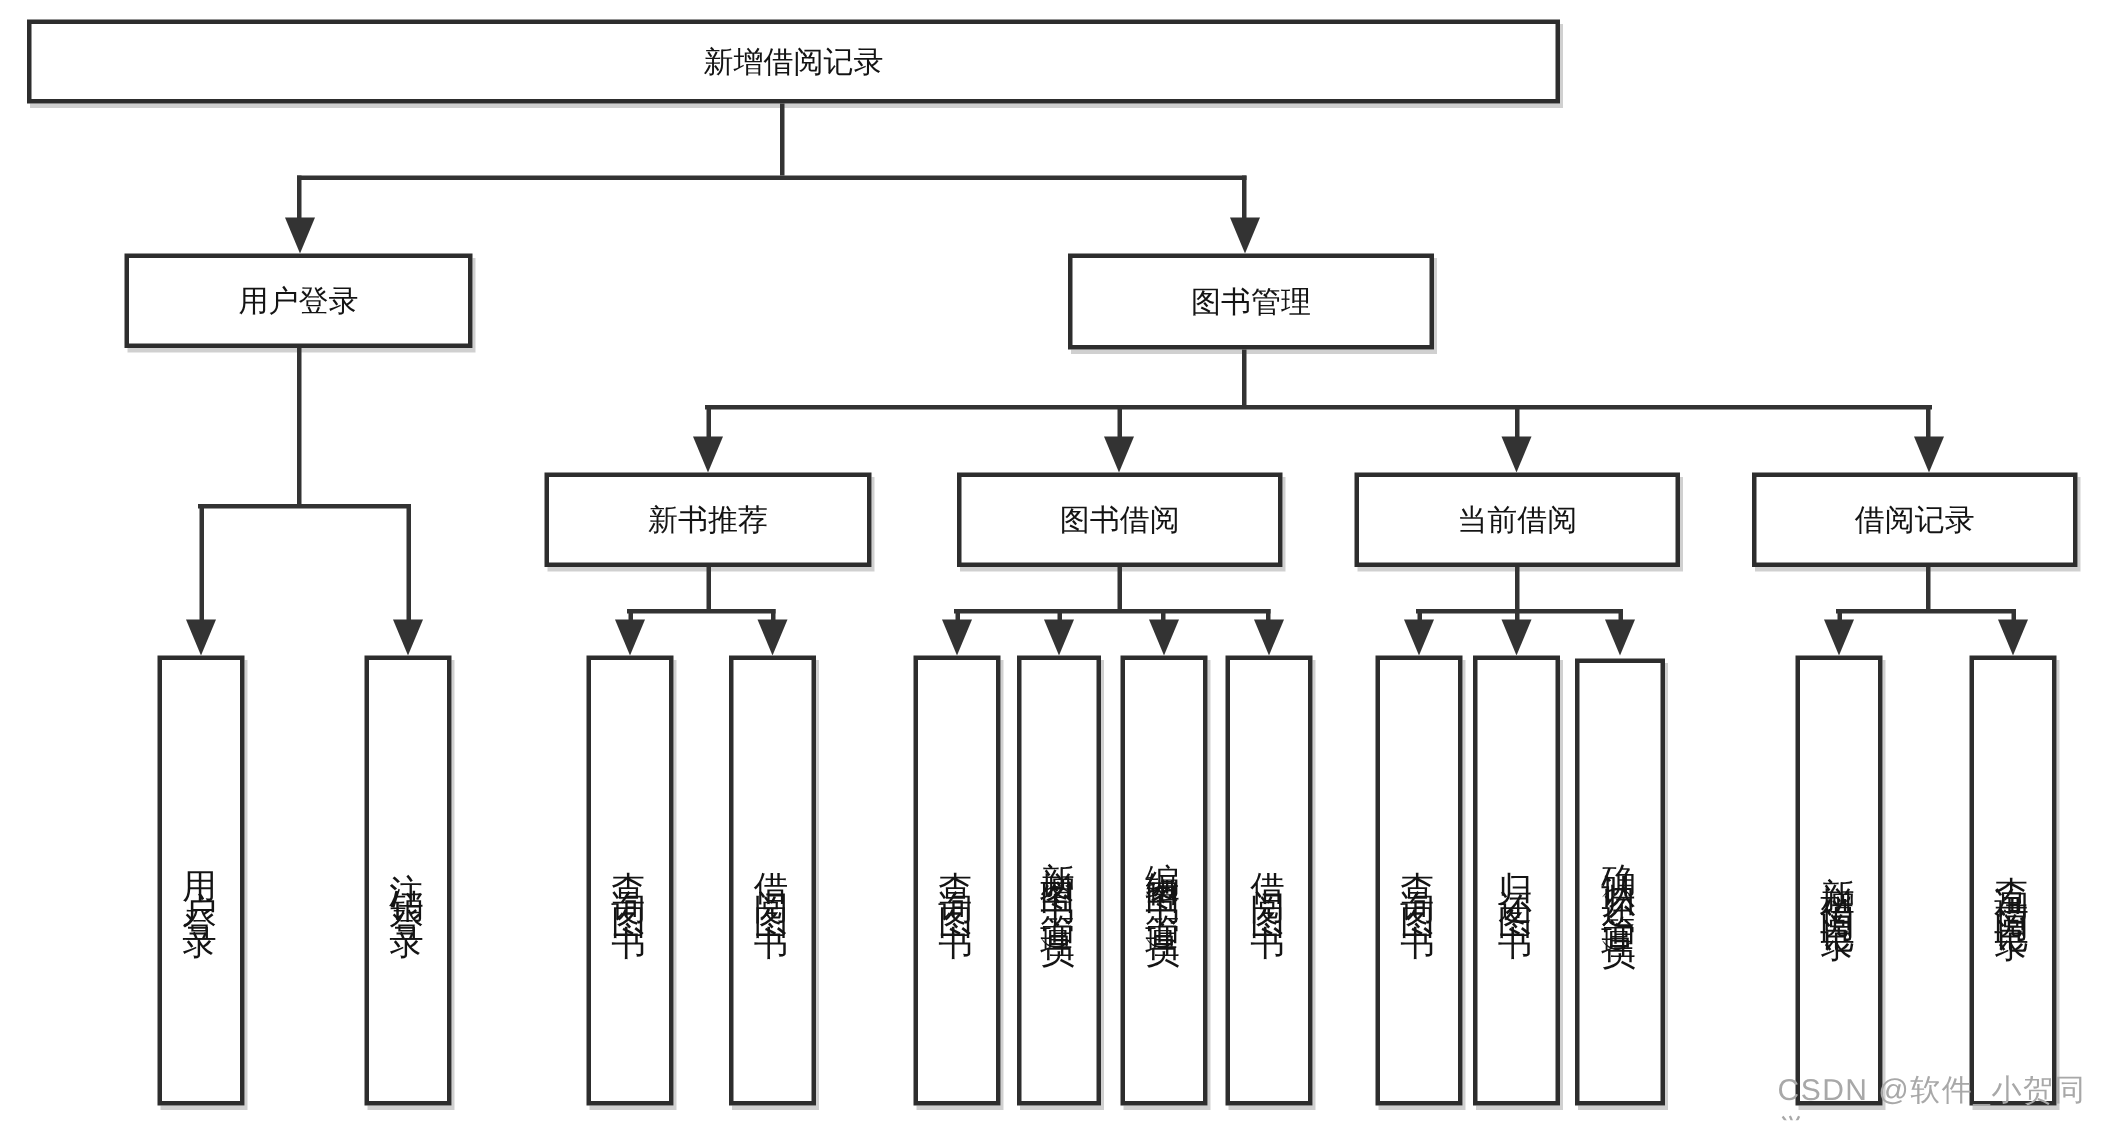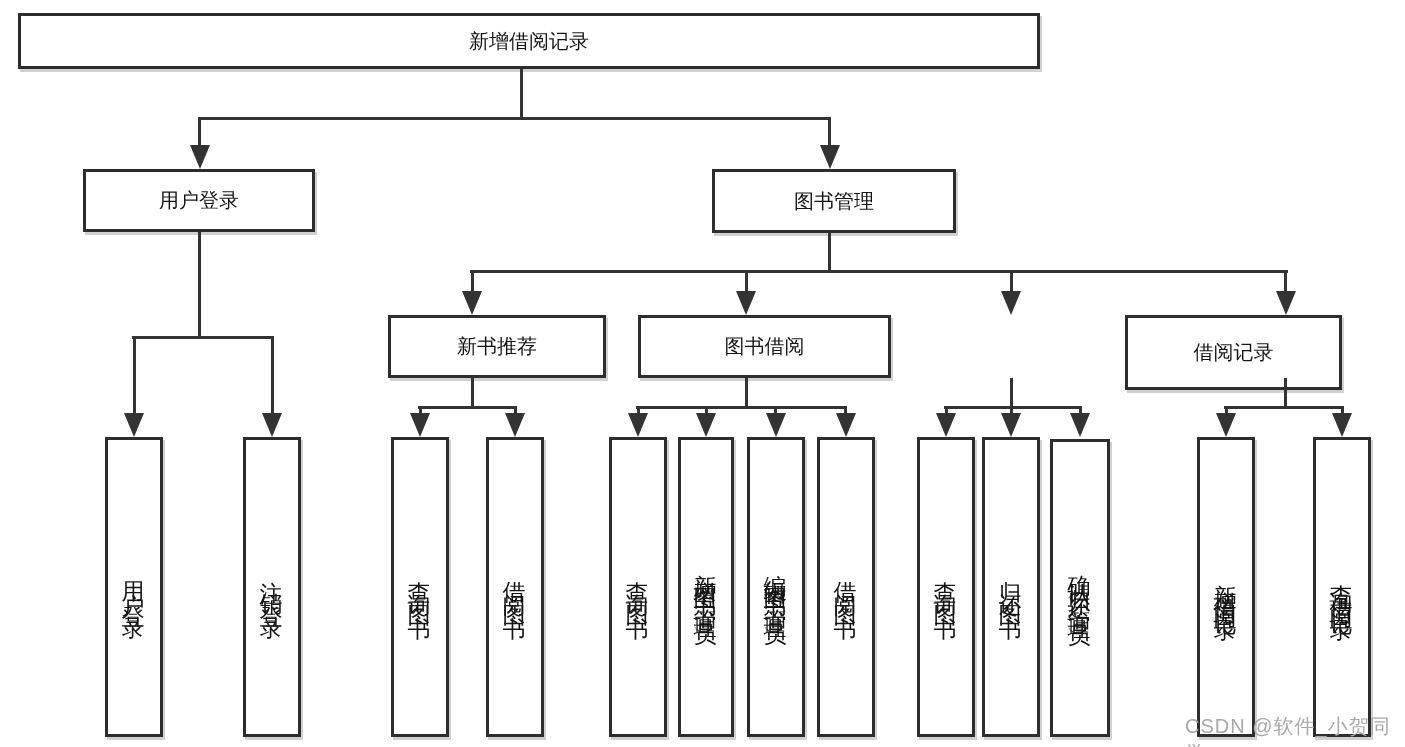--- a/index.html
+++ b/index.html
@@ -80,23 +80,24 @@
   <div class="h" style="left:470px;top:270px;width:818px;"></div>
   <div class="v" style="left:471px;top:270px;height:23px;"></div>
   <div class="arrow" style="left:462px;top:291px;"></div>
   <div class="v" style="left:745px;top:270px;height:23px;"></div>
   <div class="arrow" style="left:736px;top:291px;"></div>
   <div class="v" style="left:1010px;top:270px;height:23px;"></div>
   <div class="arrow" style="left:1001px;top:291px;"></div>
   <div class="v" style="left:1284px;top:270px;height:23px;"></div>
   <div class="arrow" style="left:1276px;top:291px;"></div>
 
-  <div class="box" style="left:363px;top:315px;width:218px;height:63px;margin-left:25px;">新书推荐</div>
-  <div class="box" style="left:638px;top:315px;width:253px;height:63px;">图书借阅</div>
-  <div class="box" style="left:1125px;top:315px;width:217px;height:75px;">借阅记录</div>
+  <div class="box" style="left:363px;top:315px;width:218px;height:63px;">新书推荐</div>
+  <div class="box" style="left:638px;top:315px;width:217px;height:63px;">图书借阅</div>
+  <div class="box" style="left:903px;top:315px;width:217px;height:63px;">当前借阅</div>
+  <div class="box" style="left:1168px;top:315px;width:217px;height:63px;">借阅记录</div>
 
   <div class="v" style="left:471px;top:378px;height:28px;"></div>
   <div class="h" style="left:418px;top:406px;width:99px;"></div>
   <div class="v" style="left:419px;top:406px;height:9px;"></div>
   <div class="arrow" style="left:410px;top:413px;"></div>
   <div class="v" style="left:514px;top:406px;height:9px;"></div>
   <div class="arrow" style="left:505px;top:413px;"></div>
 
   <div class="v" style="left:745px;top:378px;height:28px;"></div>
   <div class="h" style="left:636px;top:406px;width:211px;"></div>

